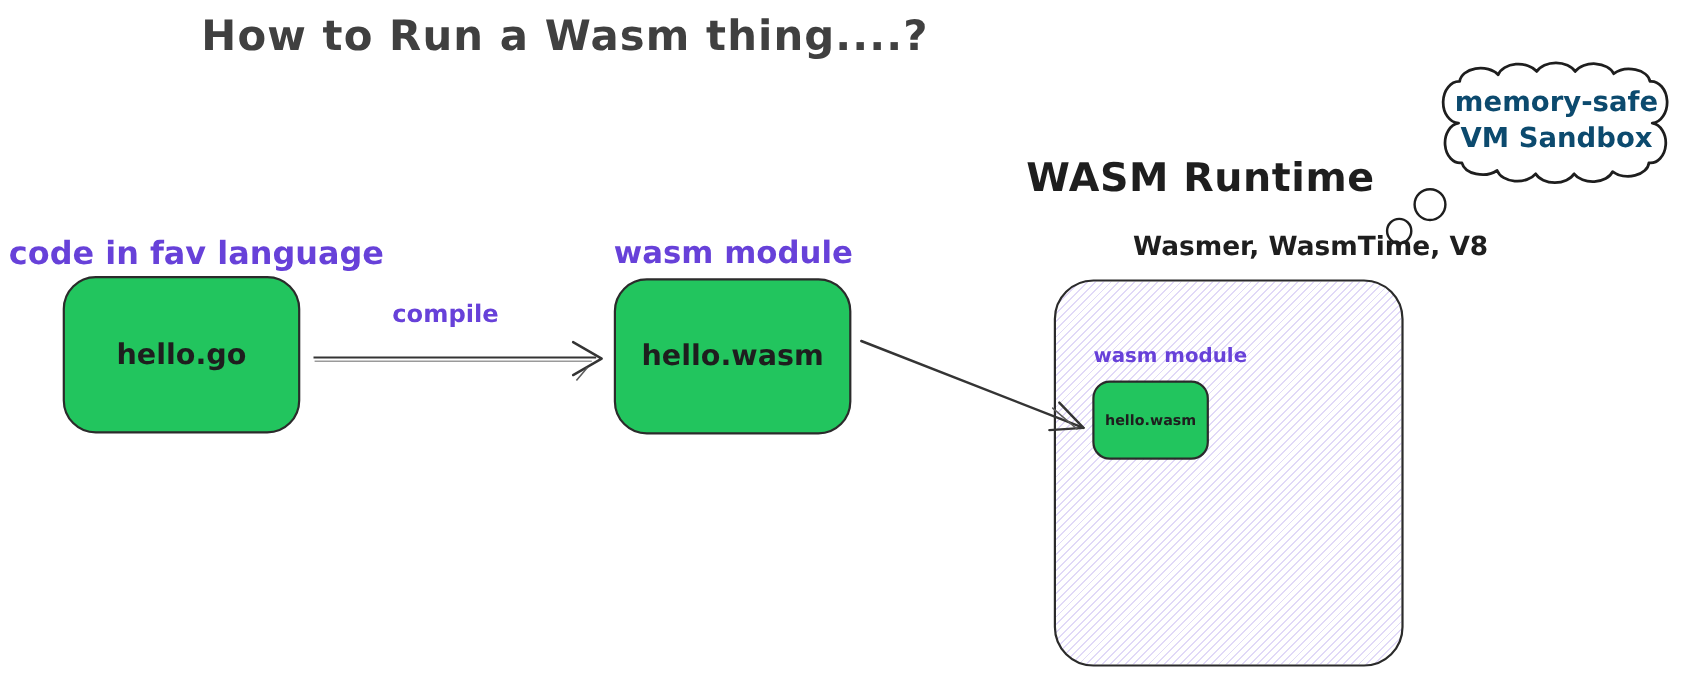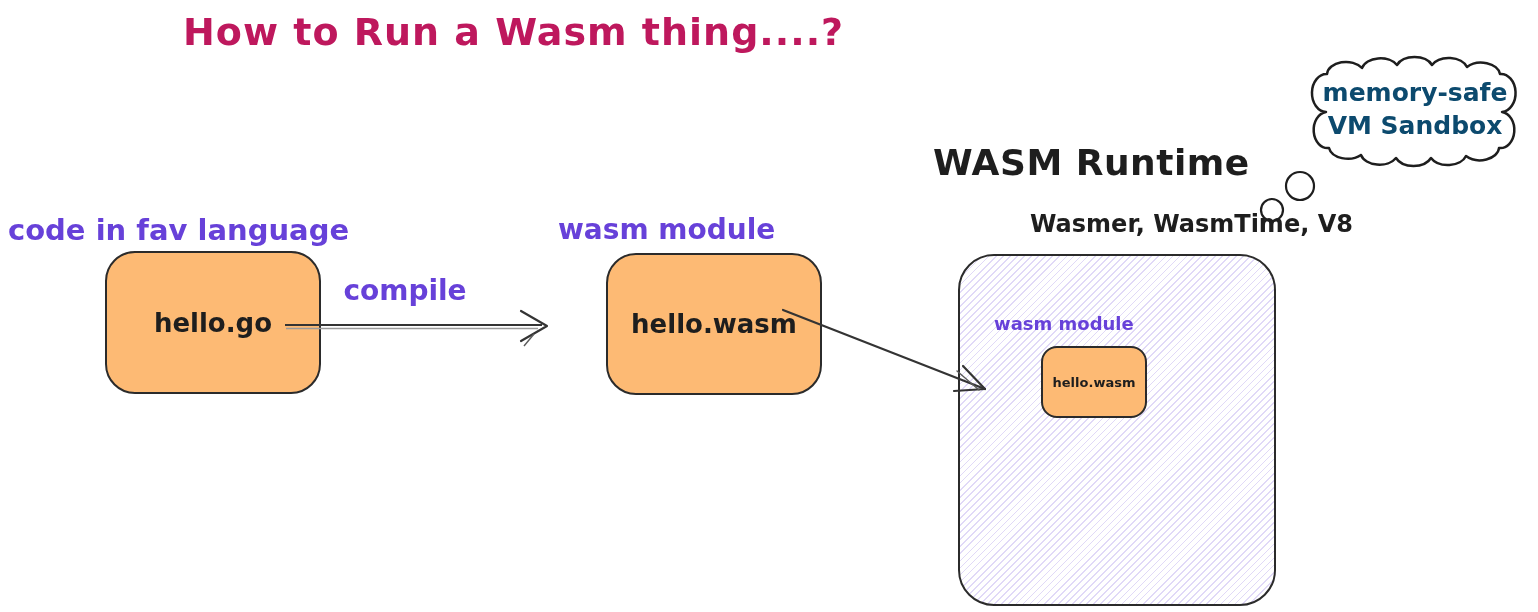--- a/index.html
+++ b/index.html
@@ -10,39 +10,38 @@
     background: #ffffff;
     overflow: hidden;
     font-family: "DejaVu Sans", "Liberation Sans", sans-serif;
     color: #1e1e1e;
   }
   .abs { position: absolute; }
 
   .title {
     left: 183px; top: 10px;
     font-size: 38px; font-weight: 600; letter-spacing: 1px;
-    color: #be185d; white-space: nowrap;
+    color: #404040; white-space: nowrap;
   }
 
   .purple-caption {
     color: #6741d9; font-weight: 600; white-space: nowrap;
   }
   .cap-source  { left: 8px;   top: 213px; font-size: 29px; }
   .cap-module  { left: 558px; top: 213px; width: 216px; text-align: center; font-size: 28px; }
-  .cap-compile { left: 305px; top: 274px; width: 200px; text-align: center; font-size: 28px; }
+  .cap-compile { left: 305px; top: 274px; width: 200px; text-align: center; font-size: 22px; }
   .cap-inner   { left: 994px; top: 313px; font-size: 18px; }
 
   .node {
-    background: #fdba74;
+    background: #22c55e;
     border: 2.5px solid #2b2b2b;
     border-radius: 30px;
     display: flex; align-items: center; justify-content: center;
     box-sizing: border-box;
     font-weight: 600;
-    margin-left: 48px;
   }
   .node-source { left: 57px;  top: 251px; width: 216px; height: 143px; font-size: 26px; }
   .node-module { left: 558px; top: 253px; width: 216px; height: 142px; font-size: 26px; }
 
   .runtime-box {
     left: 958px; top: 254px; width: 318px; height: 352px;
     border: 2.5px solid #2b2b2b;
     border-radius: 36px;
     box-sizing: border-box;
     background:

